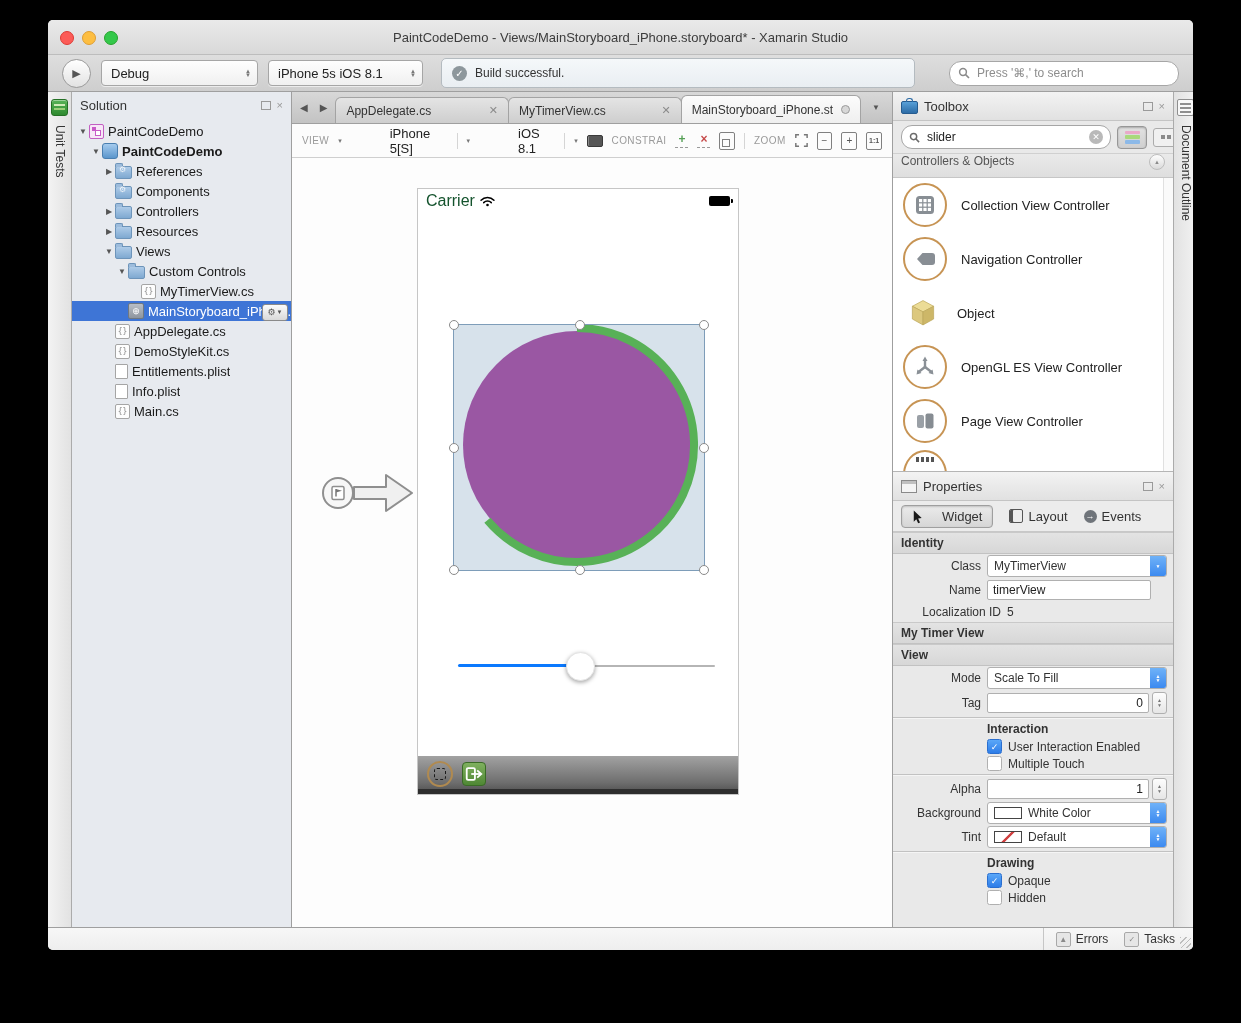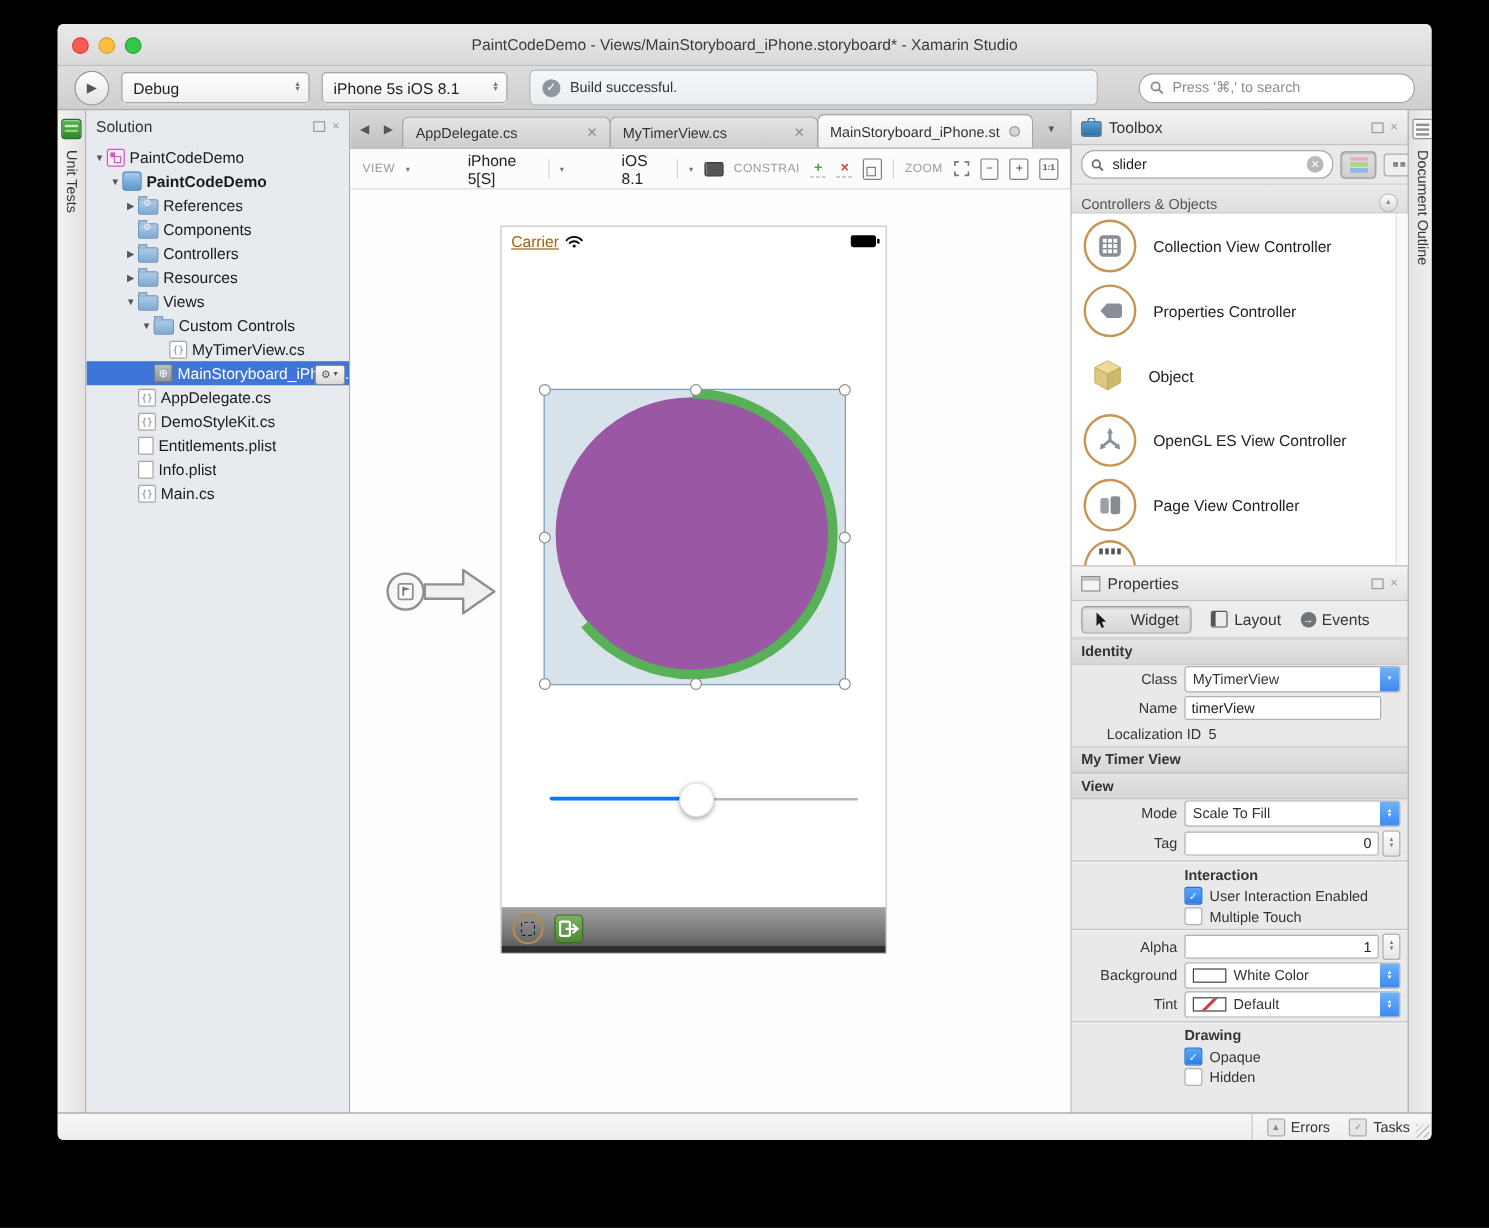--- a/index.html
+++ b/index.html
@@ -113,21 +113,21 @@
   .dash-ic .tail{width:13px;border-bottom:1.5px dashed #999;height:3px;}
   .sqbtn{width:16px;height:16px;border:1.5px solid #808080;border-radius:2px;display:flex;
          align-items:center;justify-content:center;font-size:10px;color:#555;position:relative;}
   .sqbtn.inner::before{content:"";position:absolute;left:1.5px;bottom:1.5px;width:6px;height:6px;border:1.5px solid #808080;}
   .sqbtn .oneone{font-size:7px;font-weight:bold;}
   
   .canvas{flex:1;position:relative;background:#fdfdfd;overflow:hidden;}
   .iframe-dev{position:absolute;left:125px;top:30px;width:320px;height:605px;background:#fff;
               border:1px solid #c6c6c6;}
   .dstatus{height:24px;display:flex;align-items:center;padding:0 8px;gap:5px;}
-  .carrier{font-size:13px;color:#a16207;text-decoration:underline;}
+  .carrier{font-size:16px;color:#14532d;}
   .battery{margin-left:auto;width:21px;height:10px;background:#000;border-radius:2px;position:relative;}
   .battery::after{content:"";position:absolute;right:-3px;top:3px;width:2px;height:4px;background:#000;border-radius:0 1px 1px 0;}
   .timersel{position:absolute;left:35px;top:135px;width:250px;height:245px;background:#d7e2eb;
             border:1px solid #7e9db9;}
   .timersel svg{display:block;}
   .hnd{position:absolute;width:8px;height:8px;border-radius:50%;background:#fff;border:1px solid #8a8a8a;}
   .h-tl{left:-5px;top:-5px;}.h-tc{left:121px;top:-5px;}.h-tr{right:-5px;top:-5px;}
   .h-ml{left:-5px;top:118px;}.h-mr{right:-5px;top:118px;}
   .h-bl{left:-5px;bottom:-5px;}.h-bc{left:121px;bottom:-5px;}.h-br{right:-5px;bottom:-5px;}
   .slider{position:absolute;left:40px;top:469px;width:257px;height:14px;}
@@ -165,21 +165,21 @@
   .viewtoggle{width:28px;height:21px;border:1px solid #979797;border-radius:4px;flex:none;
               background:linear-gradient(#e2e2e2,#cfcfcf);box-shadow:inset 0 1px 2px rgba(0,0,0,.25);
               display:flex;align-items:center;justify-content:center;}
   .stripes{width:15px;height:13px;display:flex;flex-direction:column;gap:1px;}
   .stripes span{flex:1;border-radius:1px;}
   .stripes .s1{background:#eaa9c9;}.stripes .s2{background:#a9d97c;}.stripes .s3{background:#8cb9e8;}
   .smallbtn{width:24px;height:17px;border:1px solid #ababab;border-radius:3px;background:#f0f0f0;flex:none;
             display:flex;align-items:center;justify-content:center;gap:2px;}
   .smallbtn i{width:4px;height:4px;background:#8a8a8a;display:block;}
   .sectionheader{height:23px;flex:none;background:linear-gradient(#eaeaea,#dedede);border-top:1px solid #d0d0d0;
-                 border-bottom:1px solid #c6c6c6;display:flex;align-items:flex-end;padding:0 8px;
+                 border-bottom:1px solid #c6c6c6;display:flex;align-items:flex-start;padding:0 8px;
                  font-size:12px;color:#555;gap:30px;}
   .collapsecircle{margin-left:auto;width:14px;height:14px;border-radius:50%;border:1px solid #bdbdbd;
                   background:linear-gradient(#fdfdfd,#dadada);display:flex;align-items:center;
                   justify-content:center;font-size:6px;color:#8a8a8a;}
   .tblist{height:293px;flex:none;background:#fff;position:relative;overflow:hidden;border-bottom:1px solid #b5b5b5;}
   .tbitem{height:54px;display:flex;align-items:center;gap:14px;padding-left:10px;}
   .circ{width:40px;height:40px;border-radius:50%;border:2.5px solid #c79454;background:#fff;flex:none;
         display:flex;align-items:center;justify-content:center;}
   .tblabel{font-size:13px;color:#222;}
   .cube{flex:none;width:40px;display:flex;justify-content:center;}
@@ -545,21 +545,21 @@
               </svg>
             </span>
             <span class="tblabel">Collection View Controller</span>
           </div>
           <div class="tbitem">
             <span class="circ">
               <svg width="21" height="16" viewBox="0 0 21 16">
                 <path d="M2 8 L7.5 2 H17 a3 3 0 0 1 3 3 v6 a3 3 0 0 1 -3 3 H7.5 Z" fill="#888e94"></path>
               </svg>
             </span>
-            <span class="tblabel">Properties Controller</span>
+            <span class="tblabel">Navigation Controller</span>
           </div>
           <div class="tbitem">
             <span class="cube">
               <svg width="26" height="28" viewBox="0 0 22 23">
                 <polygon points="11,1 20,5.8 11,10.6 2,5.8" fill="#ecdc96" stroke="#bda75a" stroke-width="0.6"></polygon>
                 <polygon points="2,5.8 11,10.6 11,21.6 2,16.6" fill="#dcc87e" stroke="#bda75a" stroke-width="0.6"></polygon>
                 <polygon points="20,5.8 11,10.6 11,21.6 20,16.6" fill="#cdb768" stroke="#bda75a" stroke-width="0.6"></polygon>
               </svg>
             </span>
             <span class="tblabel">Object</span>

